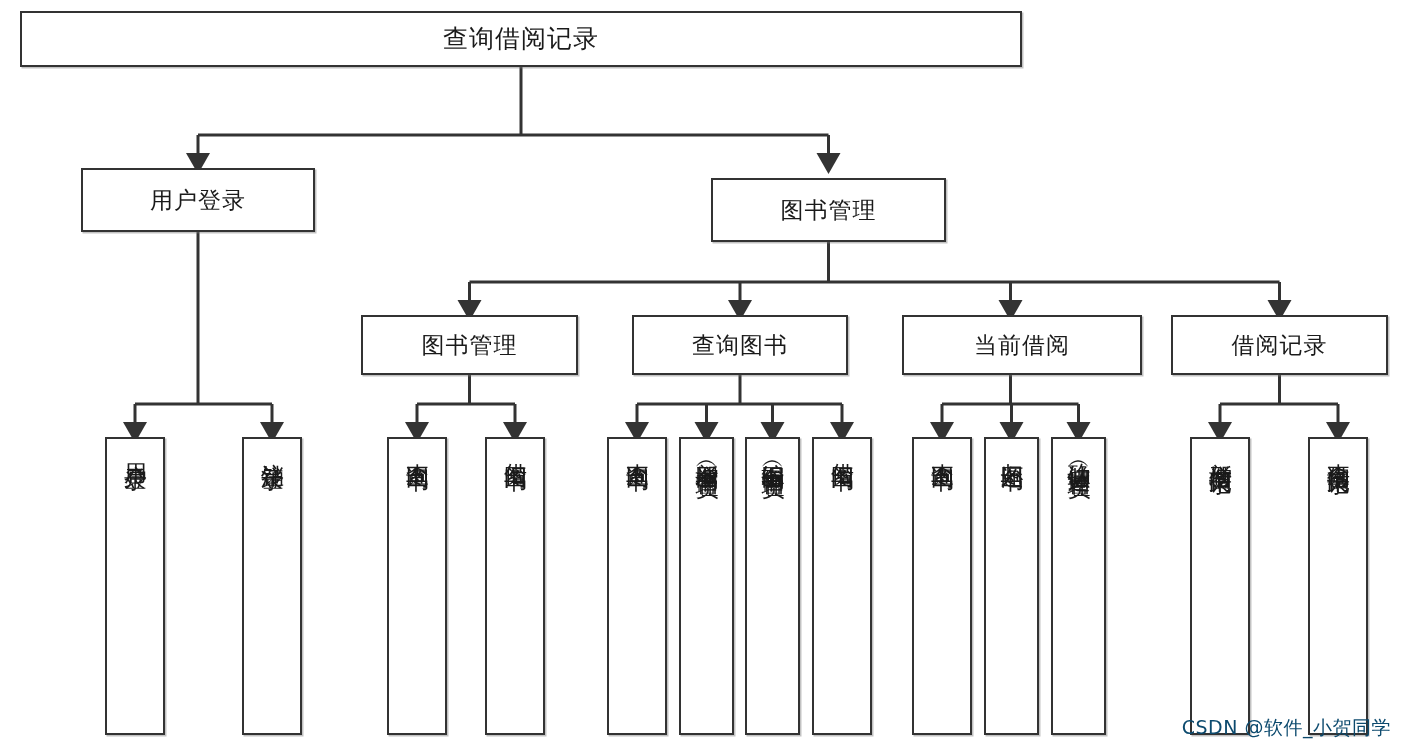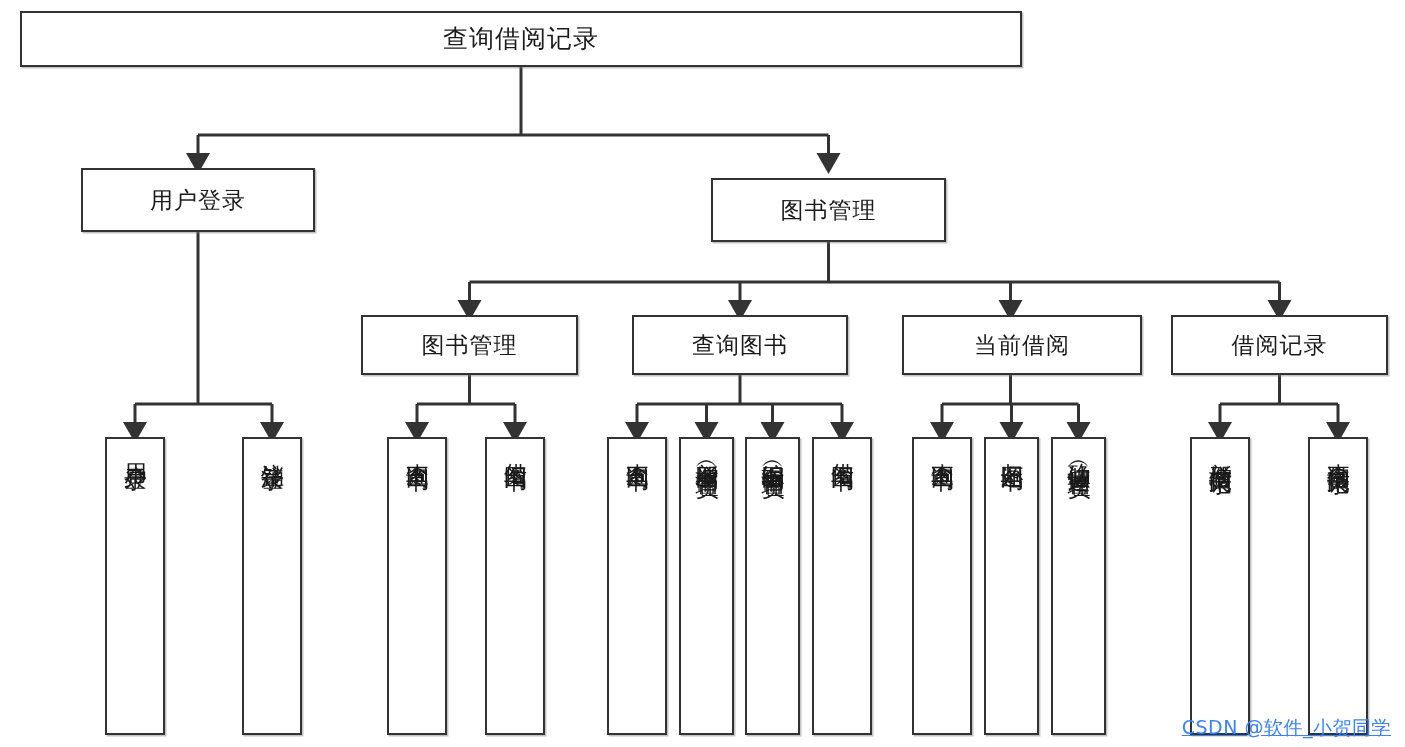--- a/index.html
+++ b/index.html
@@ -58,25 +58,24 @@
     font-size: 23px;
     line-height: 1.12;
     letter-spacing: 2px;
     white-space: nowrap;
   }
   .watermark {
     position: absolute;
     right: 14px;
     bottom: 6px;
     font-size: 19px;
-    color: #3b82f6;
+    color: #0c4a6e;
     letter-spacing: 0.5px;
     white-space: nowrap;
     font-family: "DejaVu Sans", "Liberation Sans", sans-serif;
-    text-decoration: underline;
   }
 </style>
 </head>
 <body>
 
 <div id="canvas">
 
   <svg class="edges" viewBox="0 0 1405 747" xmlns="http://www.w3.org/2000/svg">
     <defs>
       <marker id="arrow" markerWidth="10" markerHeight="10" refX="2" refY="4" orient="auto" markerUnits="strokeWidth">

